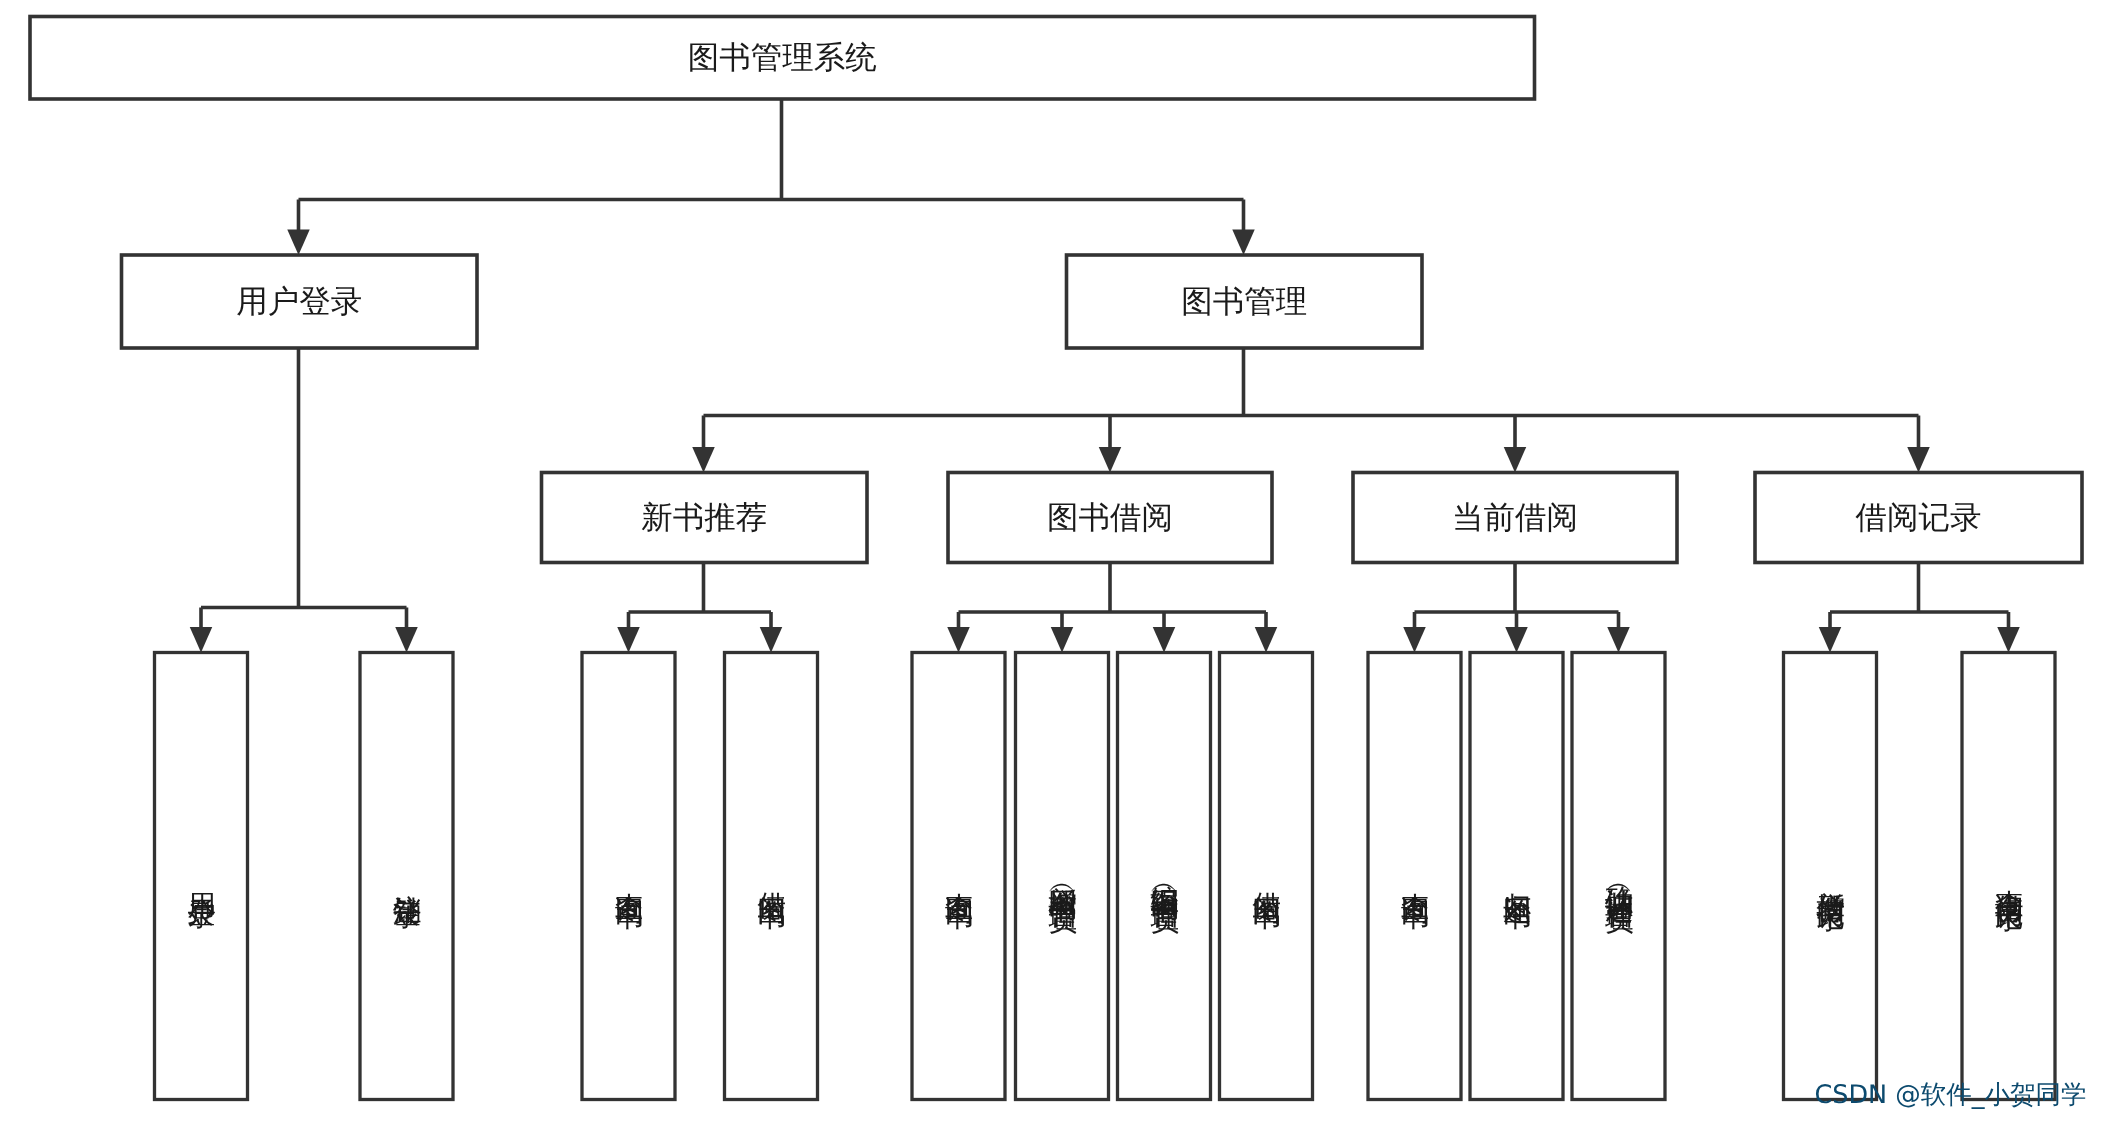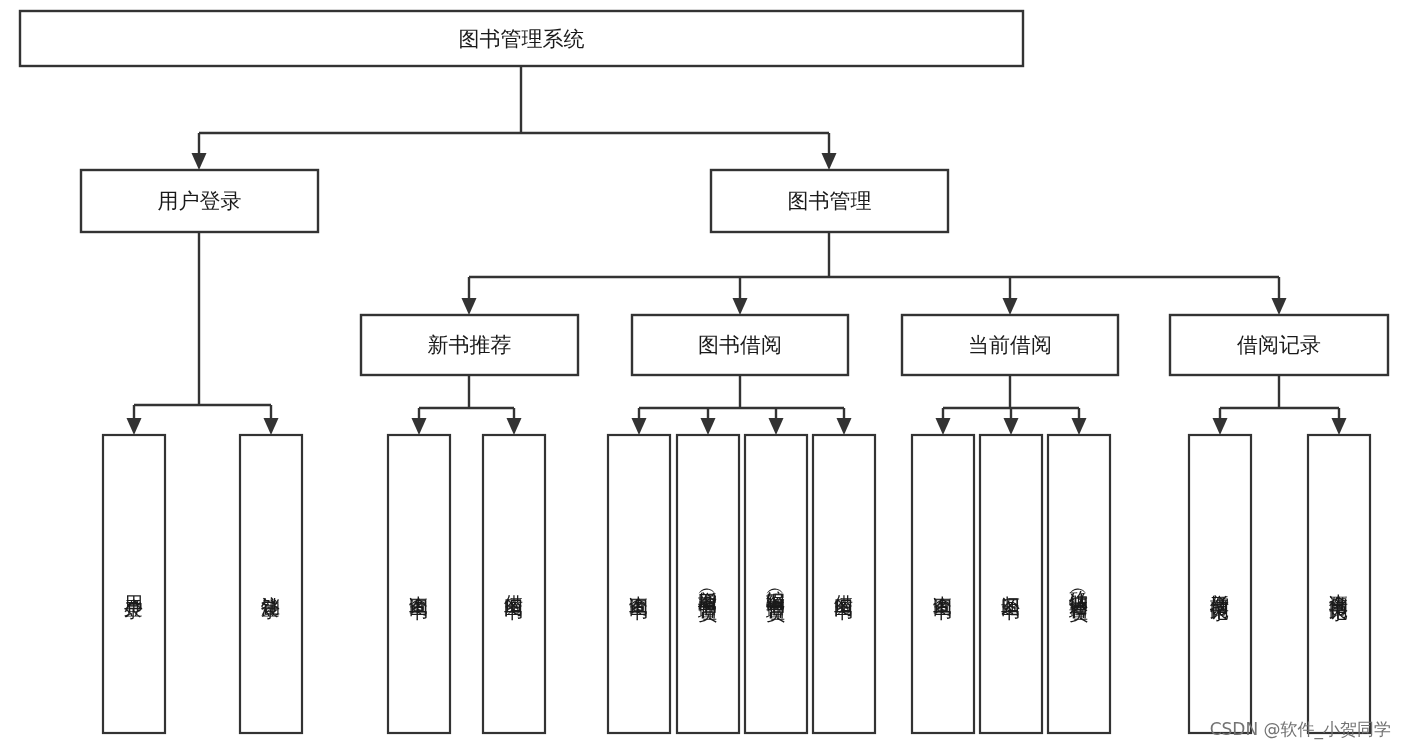--- a/index.html
+++ b/index.html
@@ -66,21 +66,21 @@
     justify-content: center;
     white-space: nowrap;
     pointer-events: none;
   }
   .watermark {
     position: absolute;
     right: 14px;
     bottom: 6px;
     font-family: "DejaVu Sans", "Liberation Sans", sans-serif;
     font-size: 17px;
-    color: #737373;
+    color: #0c4a6e;
     white-space: nowrap;
   }
 </style>
 </head>
 <body>
 
 <div id="diagram-root">
   <svg class="flow" viewBox="0 0 1405 747">
     <defs></defs>
     <g id="edges-layer">

